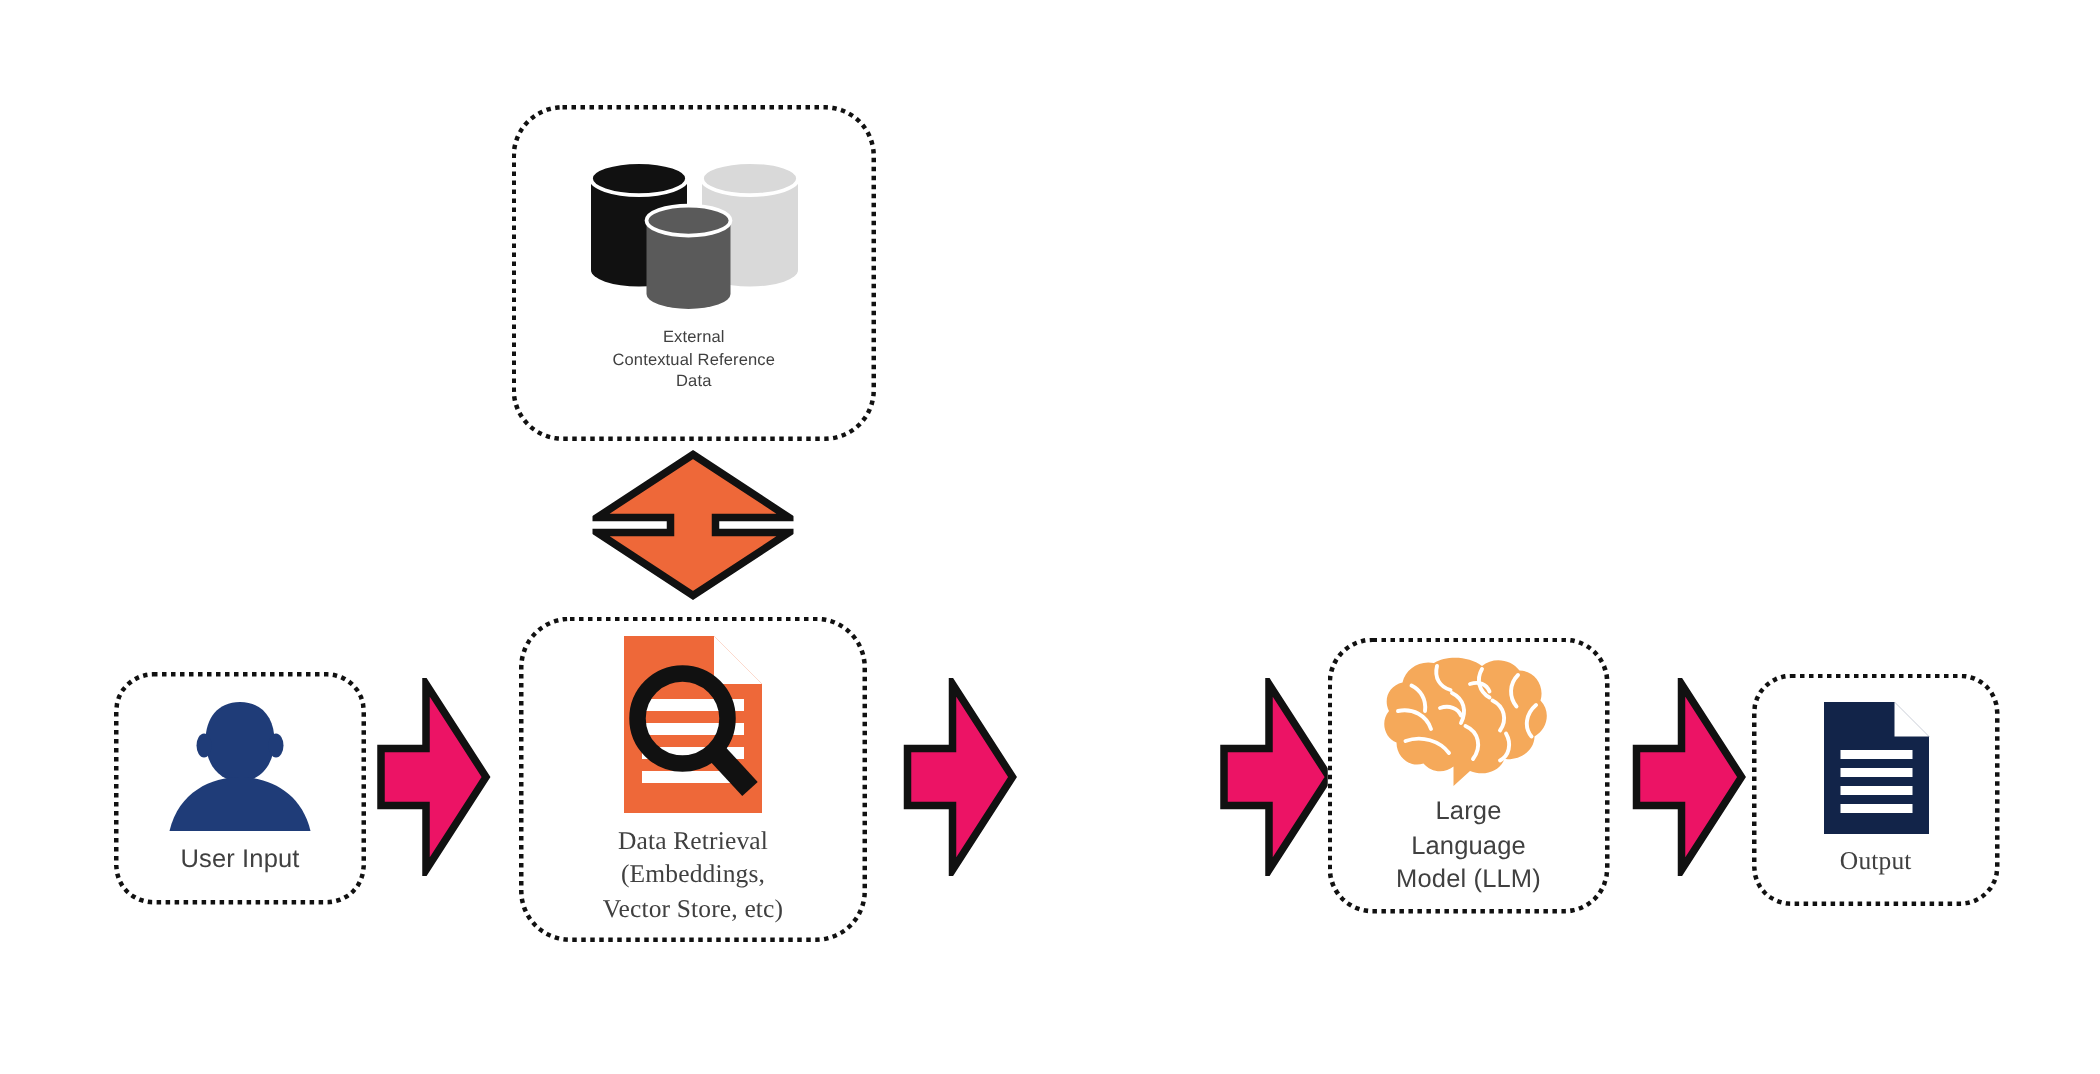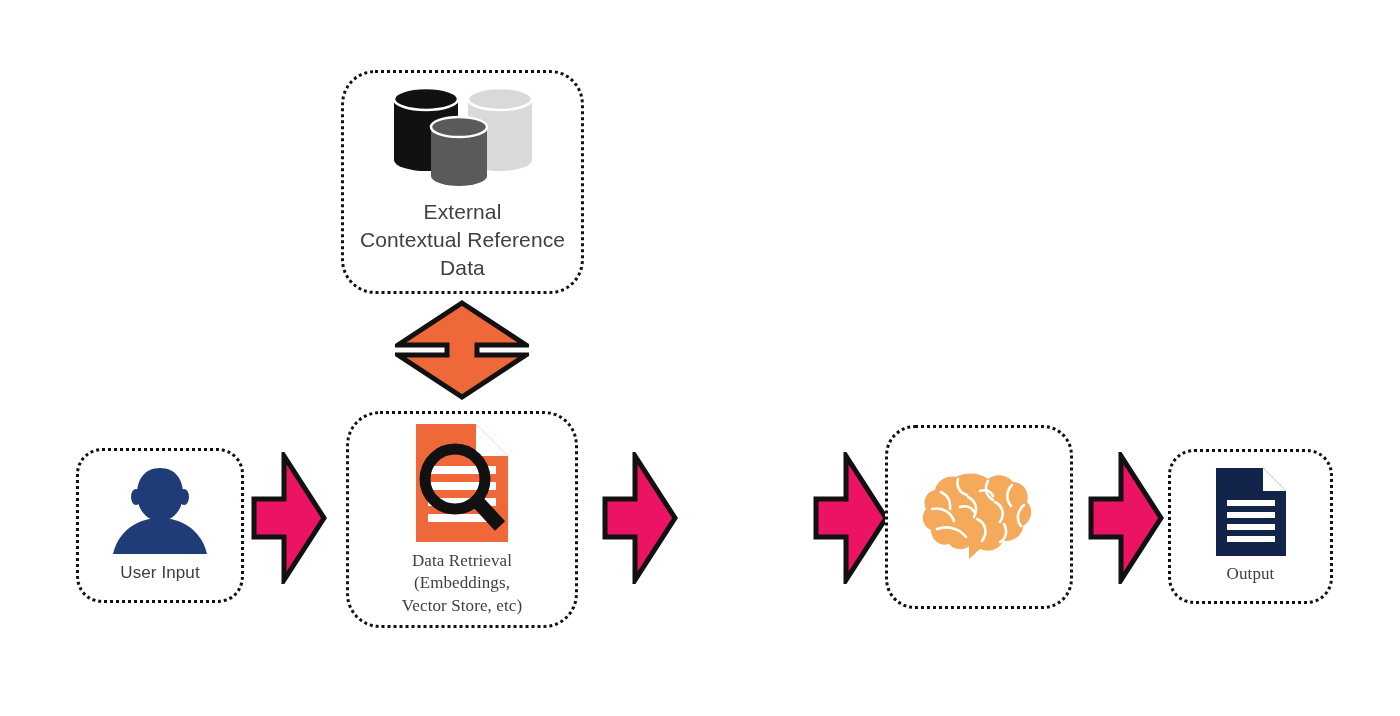--- a/index.html
+++ b/index.html
@@ -46,21 +46,21 @@
     white-space: pre-line;
     letter-spacing: 0.1px;
   }
 
   
   #node-external {
     left: 341px; top: 70px; width: 243px; height: 224px;
     border-radius: 34px;
   }
   #node-external .icon-wrap { margin-bottom: 6px; }
-  #node-external .caption { font-size: 21px; }
+  #node-external .caption { font-size: 11px; }
 
   #node-user {
     left: 76px; top: 448px; width: 168px; height: 155px;
     border-radius: 26px;
   }
   #node-user .caption { margin-top: 4px; }
 
   #node-retrieval {
     left: 346px; top: 411px; width: 232px; height: 217px;
     border-radius: 34px;
@@ -208,20 +208,23 @@
           <path d="M75 31 C83 35 85 44 80 51"></path>
           <path d="M104 34 C97 40 96 49 101 55"></path>
           <path d="M17 58 C28 54 40 58 46 66"></path>
           <path d="M57 48 C66 52 68 62 62 70"></path>
           <path d="M84 53 C88 60 86 68 80 71"></path>
           <path d="M40 36 C46 34 52 36 54 41"></path>
           <path d="M60 20 C66 18 71 20 73 25"></path>
         </g>
       </svg>
     </div>
+    <div class="caption">Large
+Language
+Model (LLM)</div>
   </div>
 
   <div class="arrow" id="arrow-4">
     <svg width="78" height="132" viewBox="0 0 78 132" xmlns="http://www.w3.org/2000/svg">
       <polygon points="4,47 34,47 34,4 74,66 34,128 34,85 4,85" fill="#EC1365" stroke="#111111" stroke-width="5" stroke-linejoin="miter"></polygon>
     </svg>
   </div>
 
   <div class="node" id="node-output">
     <div class="icon-wrap">

